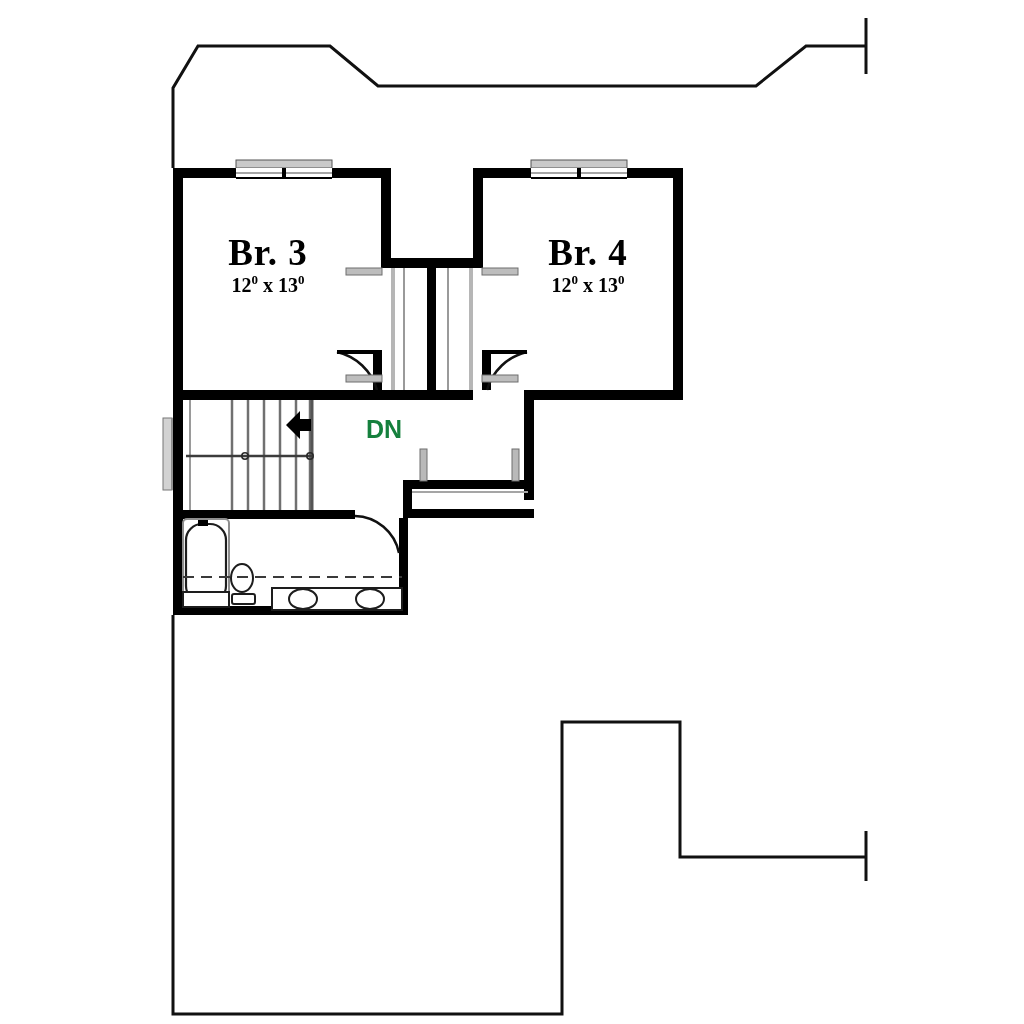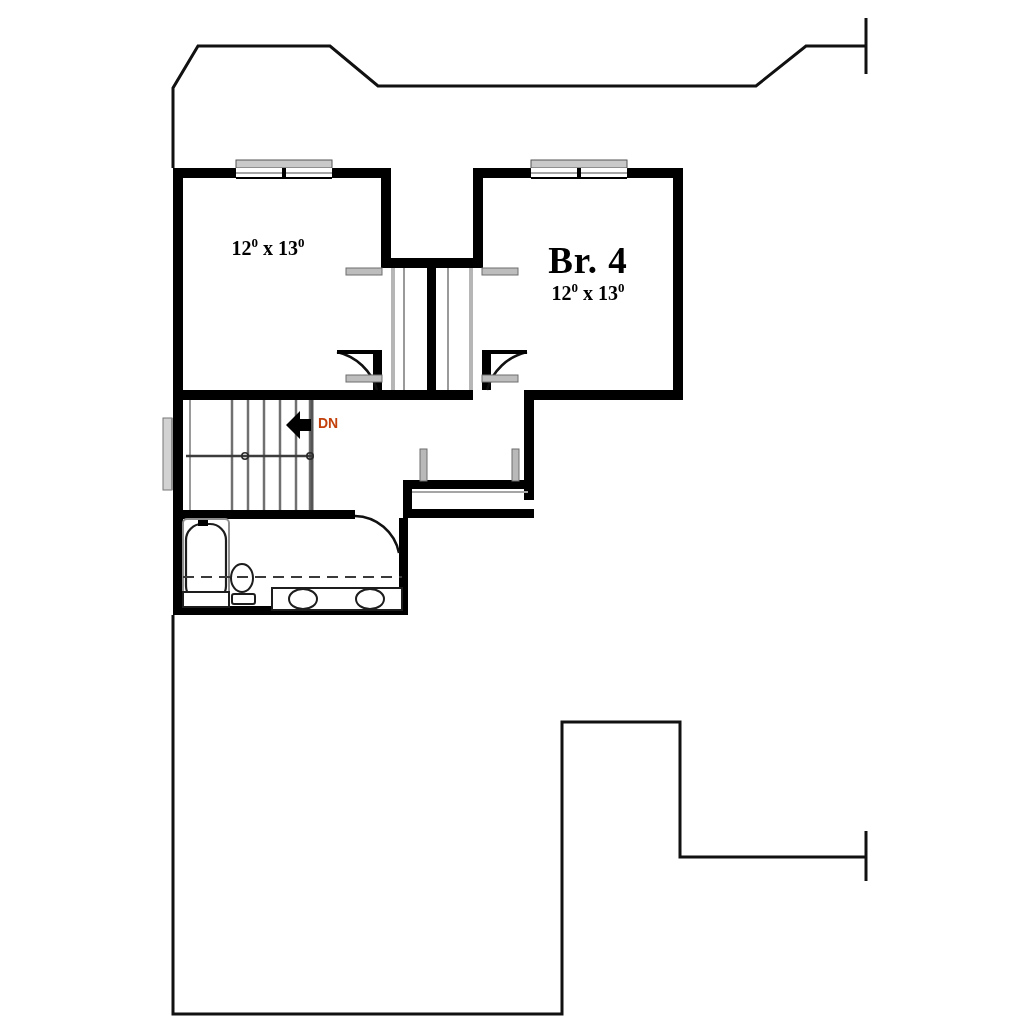--- a/index.html
+++ b/index.html
@@ -51,26 +51,27 @@
     display: block;
     margin-top: 4px;
   }
   .room-dims sup {
     font-size: 13px;
     vertical-align: super;
     line-height: 0;
   }
   .dn-label {
     position: absolute;
-    font-size: 14px;
+    font-size: 25px;
     font-weight: bold;
     font-family: "Liberation Sans", sans-serif;
-    color: #c2410c;
+    color: #15803d;
     white-space: nowrap;
     user-select: none;
+    margin-left: 48px;
   }
 </style>
 </head>
 <body>
 
 <div id="plan-root">
 
   <svg id="plan-svg" viewBox="0 0 1024 1024" xmlns="http://www.w3.org/2000/svg">
 
     <g fill="none" stroke="#111111" stroke-width="3">
@@ -256,28 +257,29 @@
     </g>
 
     <g fill="#000000">
       <rect x="346" y="390" width="57" height="10"></rect>
       <rect x="524" y="390" width="10" height="15"></rect>
     </g>
 
   </svg>
 
   <div class="room-label" style="left:168px; top:234px; width:200px;">
+    <span class="room-name">Br. 3</span>
     <span class="room-dims">
       <span>12</span><sup>0</sup>
       <span>x</span>
       <span>13</span><sup>0</sup>
     </span>
   </div>
 
-  <div class="room-label" style="left:488px; top:242px; width:200px;">
+  <div class="room-label" style="left:488px; top:234px; width:200px;">
     <span class="room-name">Br. 4</span>
     <span class="room-dims">
       <span>12</span><sup>0</sup>
       <span>x</span>
       <span>13</span><sup>0</sup>
     </span>
   </div>
 
   <div class="dn-label" style="left:318px; top:415px;">DN</div>
 

